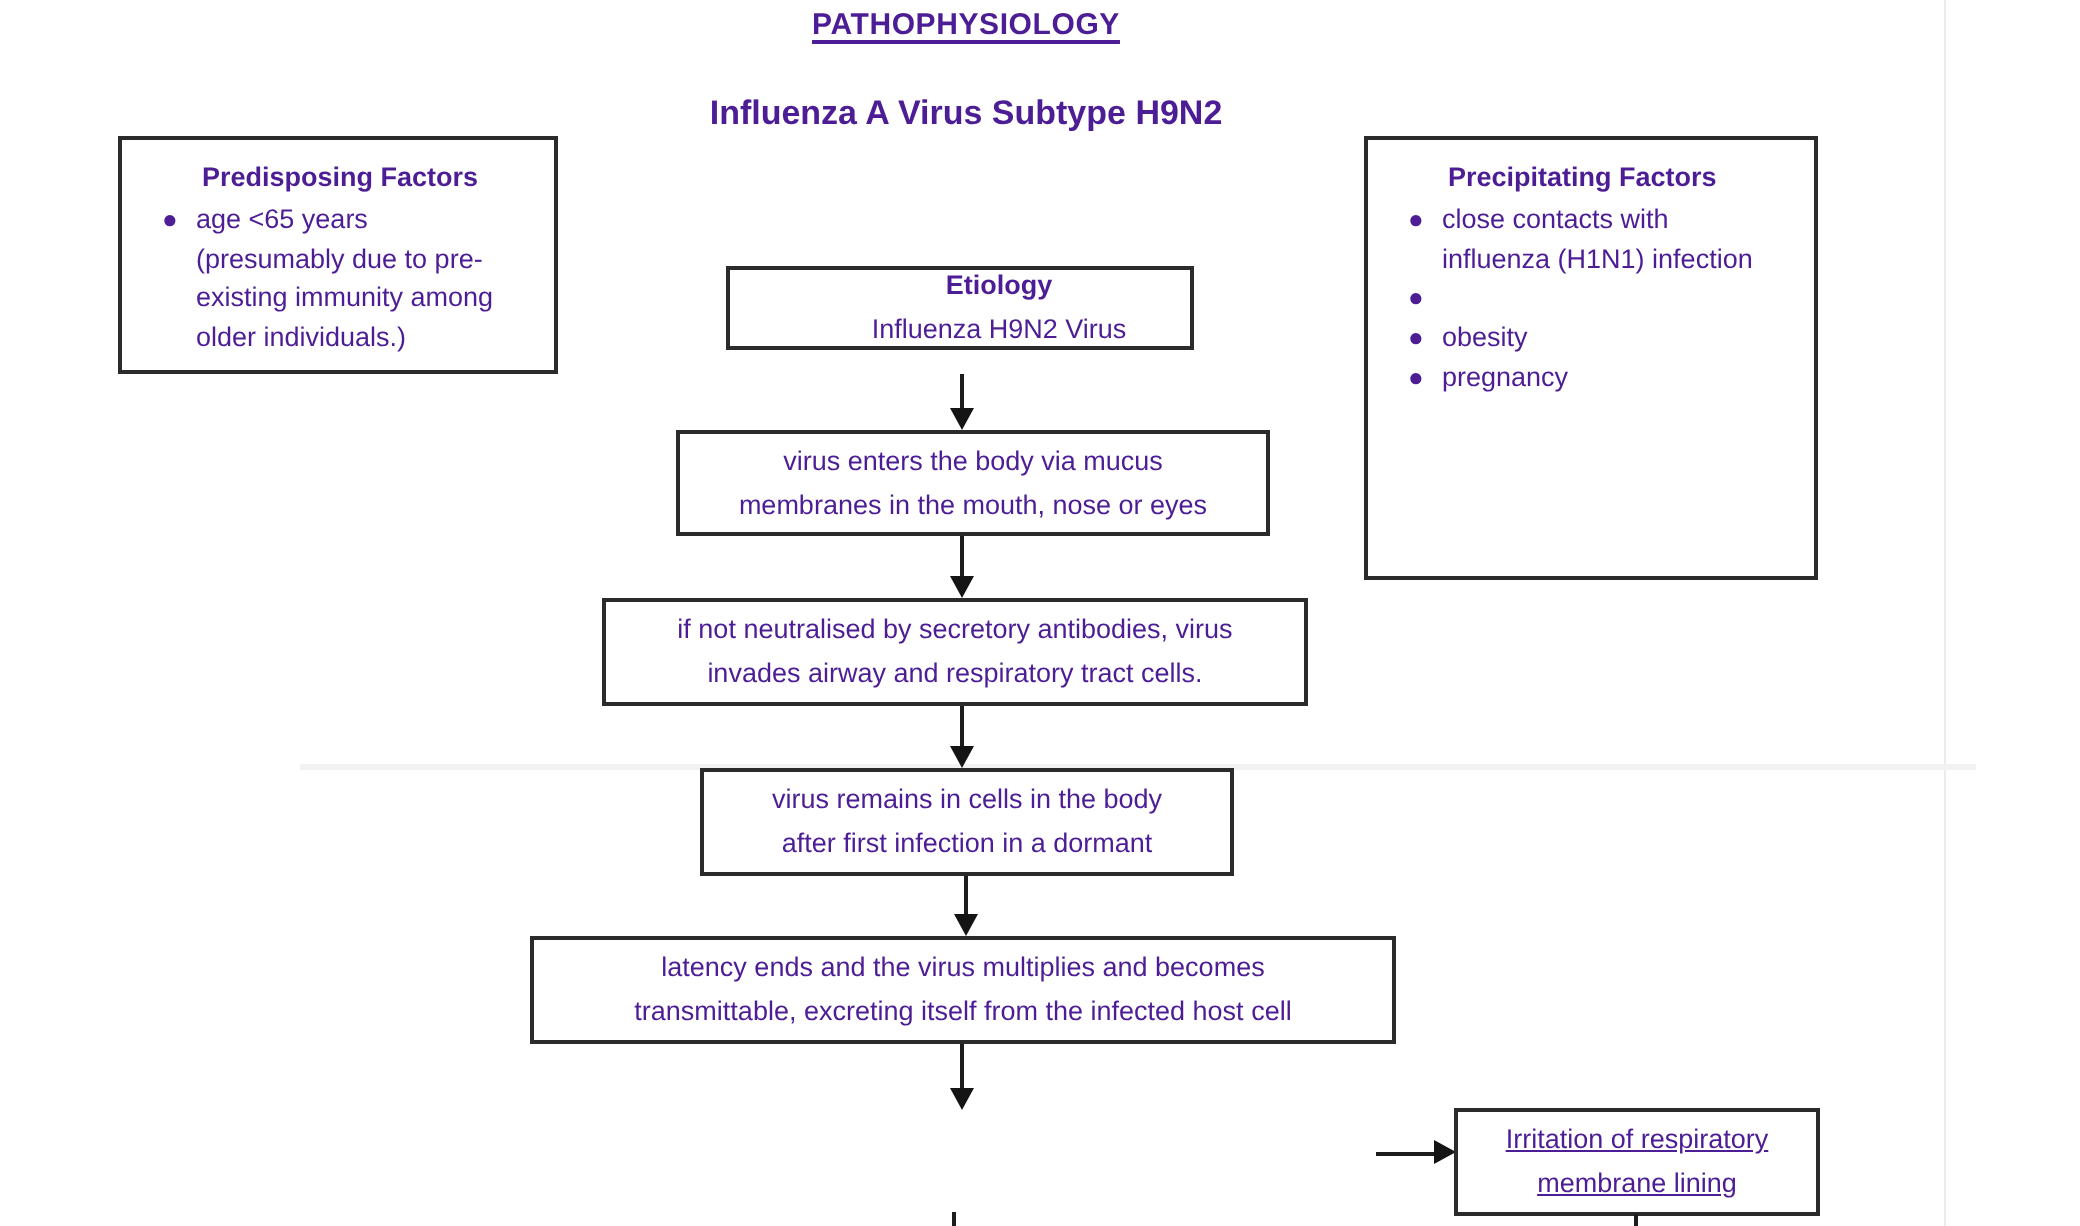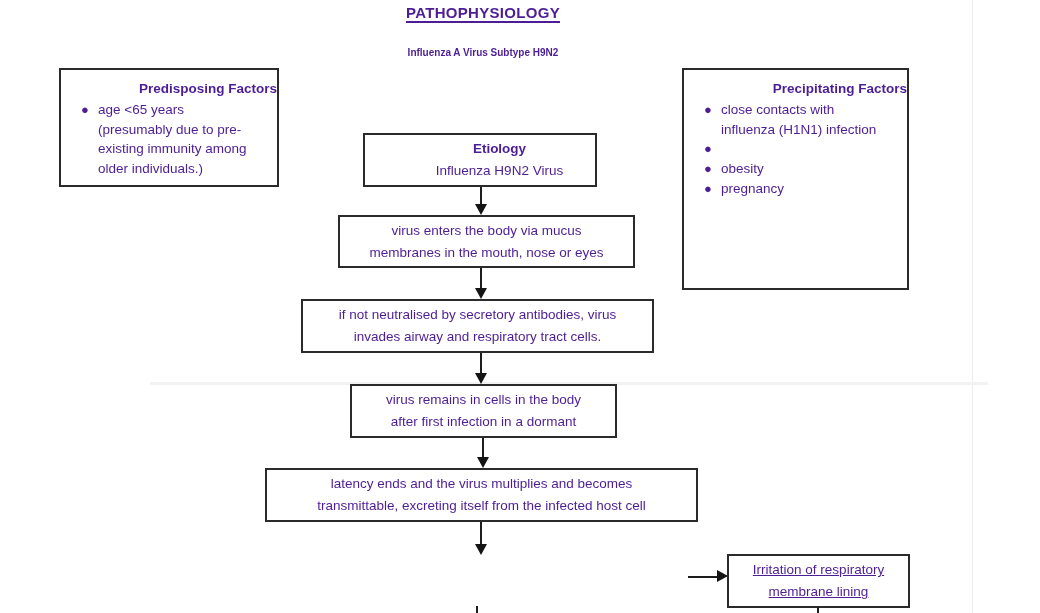--- a/index.html
+++ b/index.html
@@ -9,27 +9,27 @@
     background:#ffffff; overflow:hidden;
     font-family:"Liberation Sans", sans-serif;
     color:#4c1d95;
   }
   .abs { position:absolute; }
   .center-col { left:0; width:966px; text-align:center; }
   .doc-title {
     top:4px; font-size:15px; font-weight:bold; letter-spacing:0.3px;
     text-decoration:underline; text-underline-offset:3px; text-decoration-thickness:1.5px;
   }
-  .doc-subtitle { top:47px; font-size:10px; font-weight:bold; }
+  .doc-subtitle { top:47px; font-size:17px; font-weight:bold; }
 
   .factor-box {
     border:2px solid #2b2b2b; background:#ffffff;
     font-size:13.5px; line-height:19.8px; padding-top:9px;
   }
-  .factor-title { font-weight:bold; text-align:right; margin-bottom:1px; }
+  .factor-title { font-weight:bold; text-align:left; margin-bottom:1px;padding-left:40px; }
   .bullets { padding-left:20px; padding-right:4px; }
   .bullet-row { display:flex; align-items:flex-start; }
   .bullet-marker { width:17px; flex:0 0 17px; font-size:13px; line-height:19.8px; }
   .bullet-text { white-space:pre-line; }
 
   .flow-box {
     border:2px solid #2b2b2b; background:#ffffff;
     display:flex; flex-direction:column; align-items:center; justify-content:center;
     text-align:center; font-size:13.5px; line-height:22px; white-space:pre-line;
   }
@@ -89,21 +89,21 @@
         <span class="bullet-marker">●</span>
         <span class="bullet-text">obesity</span>
       </div>
       <div class="bullet-row">
         <span class="bullet-marker">●</span>
         <span class="bullet-text">pregnancy</span>
       </div>
     </div>
   </div>
 
-  <div class="abs flow-box" style="left:363px; top:133px; width:234px; height:54px;padding-left:39px;">
+  <div class="abs flow-box" style="left:363px; top:133px; width:234px; height:42px;padding-left:39px;">
     <div class="bold-line">Etiology</div>
     <div>Influenza H9N2 Virus</div>
   </div>
 
   <div class="abs vline" style="left:480px; top:187px; height:18px;"></div>
   <div class="abs arrowhead-down" style="left:475px; top:204px;"></div>
 
   <div class="abs flow-box" style="left:338px; top:215px; width:297px; height:53px;">
     <div>virus enters the body via mucus
 membranes in the mouth, nose or eyes</div>

